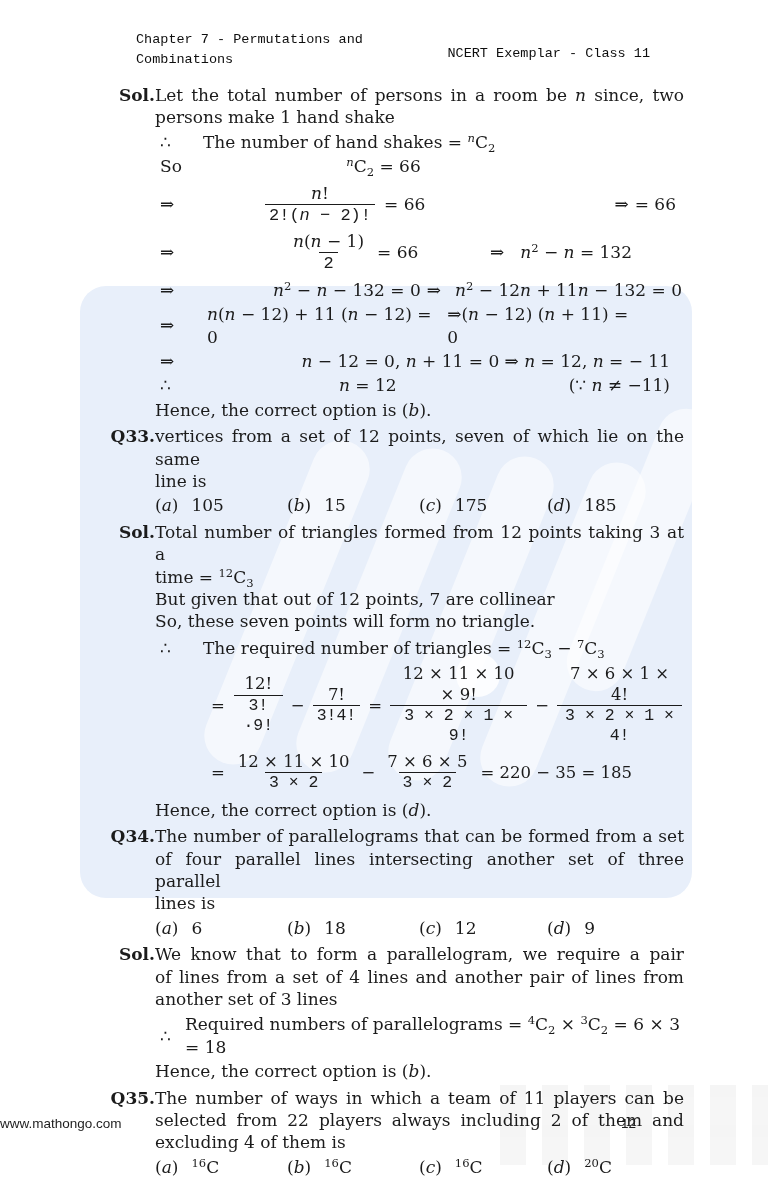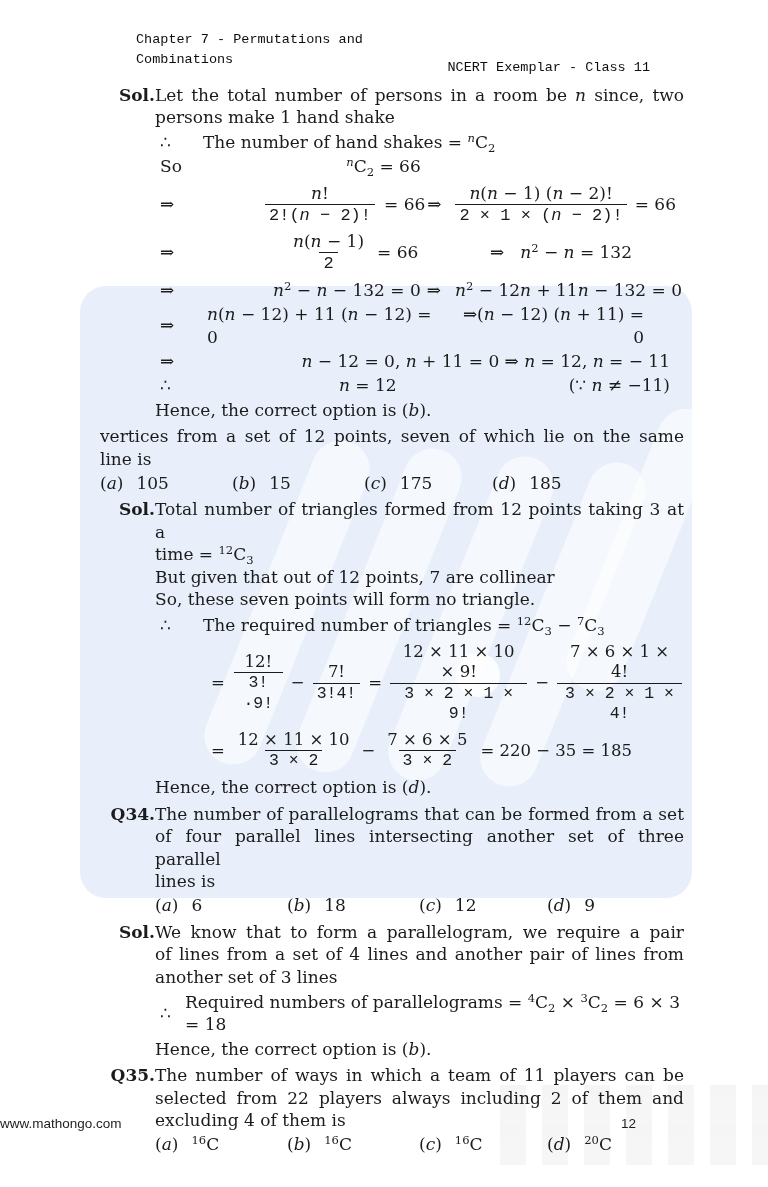--- a/index.html
+++ b/index.html
@@ -1,21 +1,21 @@
 <!DOCTYPE html>
 <html><head>
 <meta charset="utf-8">
 <style>
   html,body{margin:0;padding:0;background:#fff;}
   .page{position:relative;width:768px;height:1187px;background:#ffffff;overflow:hidden;
         font-family:"DejaVu Serif",serif;color:#1b1b1b;}
   
   .hdr{position:absolute;font-family:Liberation Mono, monospace;font-size:13.5px;color:#0e0e0e;z-index:2;}
   .hdr-left{left:136px;top:30px;line-height:20px;}
-  .hdr-right{right:118px;top:60px;}
+  .hdr-right{right:118px;top:46px;}
   .ftr{position:absolute;font-family:"Liberation Sans",sans-serif;font-size:13.5px;color:#1e1e1e;z-index:2;}
   .ftr-site{left:0;right:0;top:1116px;text-align:left;}
   .ftr-page{right:132px;top:1116px;}
   
   .panel{position:absolute;left:80px;top:286px;width:612px;height:612px;border-radius:26px;
          background:#e8effa;z-index:0;}
   .wm-stripe{position:absolute;width:58px;height:345px;border-radius:30px;
              background:rgba(255,255,255,0.55);transform:rotate(22deg);z-index:1;}
   .wm-circle{position:absolute;width:44px;height:44px;border-radius:50%;
              background:rgba(255,255,255,0.85);z-index:1;}
@@ -81,24 +81,20 @@
         </div>
 
         <div class="eqrow" style="margin:5px 0;">
           <span class="sm">⇒</span>
           <span class="frac" style="margin-left:62px;">
               <span class="fn"><i>n</i>!</span>
               <span class="fd">2!(<i>n</i> − 2)!</span>
             </span>
           <span style="margin-left:7px;">= 66</span>
           <span style="margin-left:auto;">⇒</span>
-          <span class="frac" style="margin-left:14px;">
-              <span class="fn"><i>n</i>(<i>n</i> − 1) (<i>n</i> − 2)!</span>
-              <span class="fd">2 × 1 × (<i>n</i> − 2)!</span>
-            </span>
           <span style="margin-left:6px;margin-right:8px;">= 66</span>
         </div>
 
         <div class="eqrow" style="margin:5px 0;">
           <span class="sm">⇒</span>
           <span class="frac" style="margin-left:86px;">
               <span class="fn"><i>n</i>(<i>n</i> − 1)</span>
               <span class="fd">2</span>
             </span>
           <span style="margin-left:7px;">= 66</span>
@@ -109,39 +105,40 @@
         <div class="eqrow">
           <span class="sm">⇒</span>
           <span style="margin-left:70px;"><i>n</i><sup>2</sup> − <i>n</i> − 132 = 0</span>
           <span style="margin-left:auto;">⇒</span>
           <span style="margin-left:14px;margin-right:2px;"><i>n</i><sup>2</sup> − 12<i>n</i> + 11<i>n</i> − 132 = 0</span>
         </div>
 
         <div class="eqrow">
           <span class="sm">⇒</span>
           <span style="margin-left:4px;"><i>n</i>(<i>n</i> − 12) + 11 (<i>n</i> − 12) = 0</span>
-          <span style="margin-left:auto;margin-right:40px;text-align:right;">⇒(<i>n</i> − 12) (<i>n</i> + 11) = 0</span>
+          <span style="margin-left:auto;margin-right:40px;">⇒(<i>n</i> − 12) (<i>n</i> + 11) = 0</span>
         </div>
 
         <div class="eqrow">
           <span class="sm">⇒</span>
           <span style="margin-left:auto;margin-right:14px;"><i>n</i> − 12 = 0, <i>n</i> + 11 = 0 ⇒ <i>n</i> = 12, <i>n</i> = − 11</span>
         </div>
 
         <div class="eqrow">
           <span class="sm">∴</span>
           <span class="cfill"><i>n</i> = 12</span>
           <span style="margin-right:14px;margin-left:36px;">(∵   <i>n</i> ≠ −11)</span>
         </div>
 
         <div><span>Hence, the correct option is </span><span>(<i>b</i>).</span></div>
       </div>
     </div>
 
     <div class="qrow">
+      <div class="qmk">Q33.</div>
       <div class="qbody">
         <div class="jl">vertices from a set of 12 points, seven of which lie on the same</div>
         <div>line is</div>
         <div class="opts">
           <div><span class="optl">(<i>a</i>)</span><span>105</span></div>
           <div><span class="optl">(<i>b</i>)</span><span>15</span></div>
           <div><span class="optl">(<i>c</i>)</span><span>175</span></div>
           <div><span class="optl">(<i>d</i>)</span><span>185</span></div>
         </div>
       </div>

